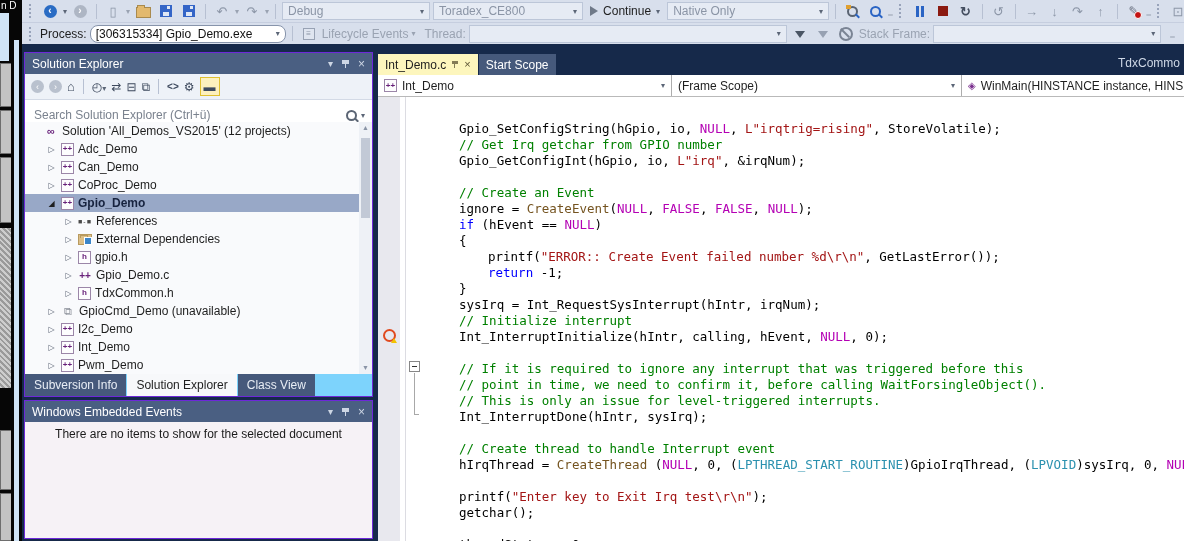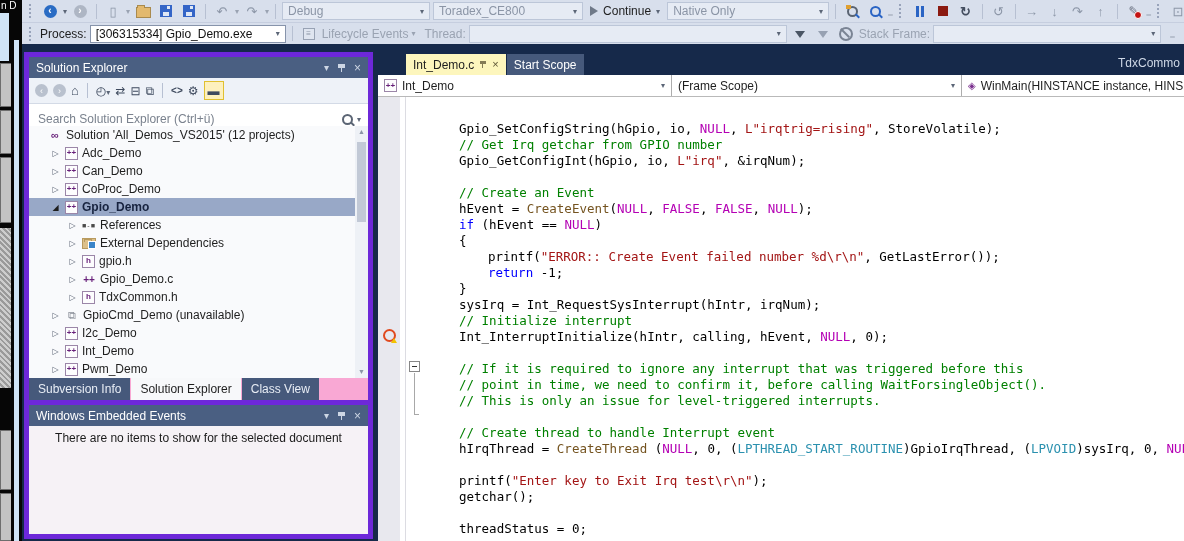--- a/index.html
+++ b/index.html
@@ -33,39 +33,39 @@
   .gd{font-size:13px;color:#444e60;line-height:1;}
   .folder-ic{width:13px;height:9px;background:#e3b96e;border:1px solid #a98a4e;position:relative;margin-top:3px;}
   .folder-ic::before{content:"";position:absolute;left:0;top:-3px;width:6px;height:2px;background:#e3b96e;border:1px solid #a98a4e;border-bottom:0;}
   .floppy{width:12px;height:12px;background:#3465c7;position:relative;}
   .floppy::before{content:"";position:absolute;left:7px;top:1px;width:3px;height:3px;background:#dfe7f5;}
   .floppy::after{content:"";position:absolute;left:3px;bottom:1px;width:6px;height:4px;background:#dfe7f5;}
   .combo{display:inline-flex;align-items:center;height:18px;background:#e6ebf4;border:1px solid #bcc6d8;
          padding:0 5px;font-size:12px;color:#8b95a6;box-sizing:border-box;flex:none;gap:4px;}
   .combo .lbl{overflow:hidden;text-overflow:ellipsis;white-space:nowrap;flex:1;}
   .combo .caret{margin-left:auto;}
-  .combo.en{background:#fff;color:#111;border-color:#8794ab;}
+  .combo.en{background:#fff;color:#111;border-color:#8794ab;border-radius:8px;}
   .pausei{display:inline-flex;gap:2px;}
   .pausei::before,.pausei::after{content:"";width:3px;height:11px;background:var(--accent_blue,#2a64c4);}
   .stopi{width:10px;height:10px;background:var(--stop_red,#8b1a11);}
   .magn{width:7px;height:7px;border:2px solid #2a64c4;border-radius:50%;position:relative;}
   .magn::after{content:"";width:5px;height:2px;background:#2a64c4;position:absolute;right:-4px;bottom:-2px;transform:rotate(45deg);}
   .magn.or{border-color:#5a6472;}
   .magn.or::before{content:"";position:absolute;left:-3px;top:-3px;width:5px;height:4px;background:#e0a030;}
   .pencil{position:relative;font-size:12px;color:#6a7180;line-height:1;}
   .pencil::after{content:"";position:absolute;right:-3px;bottom:-2px;width:6px;height:6px;border-radius:50%;background:#c41313;border:1px solid #fff;}
   .play{width:0;height:0;border-top:5px solid transparent;border-bottom:5px solid transparent;border-left:8px solid #6f7988;}
   .funnel{width:0;height:0;border-left:5px solid transparent;border-right:5px solid transparent;border-top:7px solid #4a5564;margin-top:2px;}
   .funnel.lt{border-top-color:#97a1b2;}
   .nosym{width:10px;height:10px;border:2px solid #7a8494;border-radius:50%;position:relative;}
   .nosym::after{content:"";position:absolute;left:-2px;top:3px;width:12px;height:2px;background:#7a8494;transform:rotate(45deg);}
   .ibox{width:12px;height:12px;border:1px solid #98a2b4;background:#dfe5f0;box-sizing:border-box;font-size:8px;color:#8b95a6;text-align:center;line-height:10px;}
   
   #leftdock{position:absolute;left:22px;top:52px;width:356px;bottom:0;}
-  .panel{position:absolute;left:2px;right:5px;background:#f9a8d4;border:5px solid #6d28d9;}
+  .panel{position:absolute;left:2px;right:5px;background:#7dd3fc;border:1px solid #6d28d9;}
   #solexp{top:0;height:343px;}
   #events{top:348px;bottom:2px;}
   .ptitle{height:21px;background:var(--titlebar_bg,#4a5f82);color:#fff;display:flex;align-items:center;
           padding:0 7px;font-size:12px;}
   .pticons{margin-left:auto;display:flex;gap:9px;align-items:center;color:#cdd6e4;font-size:10px;}
   .pin{width:7px;height:10px;position:relative;}
   .pin::before{content:"";position:absolute;left:0;top:1px;width:7px;height:4px;background:#cdd6e4;}
   .pin::after{content:"";position:absolute;left:3px;top:5px;width:1px;height:4px;background:#cdd6e4;}
   .xclose{font-size:12px;line-height:1;}
   .setb{height:25px;background:#eef2f8;display:flex;align-items:center;gap:5px;padding:0 6px;
@@ -96,21 +96,21 @@
   #sescroll{position:absolute;right:0;top:69px;bottom:22px;width:13px;background:#eef1f6;}
   #sescroll .sarr{position:absolute;left:0;width:13px;height:12px;color:#8a94a6;font-size:7px;text-align:center;line-height:12px;}
   #sethumb{position:absolute;left:2px;top:16px;width:9px;height:80px;background:#c2c9d6;}
   #btabs{position:absolute;left:0;bottom:0;height:22px;display:flex;gap:1px;}
   .btab{background:#46597b;color:#e8edf5;display:flex;align-items:center;padding:0 9px;font-size:12px;text-align:right;}
   .btab.active{background:#f7f8fa;color:#1e1e1e;}
   #events .pmsg{position:absolute;left:0;right:0;top:21px;bottom:0;background:#f6f2f6;
         font-size:12px;color:#1b1b1b;text-align:center;padding-top:5px;}
   
   #editor{position:absolute;left:378px;top:52px;right:0;bottom:0;}
-  #tabstrip{height:23px;position:relative;display:flex;align-items:flex-end;margin-left:28px;}
+  #tabstrip{height:23px;position:relative;display:flex;align-items:flex-end;}
   .tab{height:21px;display:flex;align-items:center;padding:0 7px;font-size:12px;gap:6px;}
   .tab.active{background:var(--active_tab_bg,#fdf6bd);color:#1e1e1e;}
   .tab.inactive{background:#46597b;color:#fff;margin-left:1px;}
   .tab .pin2{width:6px;height:9px;position:relative;opacity:.75;}
   .tab .pin2::before{content:"";position:absolute;left:0;top:1px;width:6px;height:3px;background:#5c5434;}
   .tab .pin2::after{content:"";position:absolute;left:2px;top:4px;width:1px;height:4px;background:#5c5434;}
   .tab .tx{font-size:11px;color:#5c5434;line-height:1;}
   #tabfrag{position:absolute;right:0;top:4px;color:#cfd8e6;font-size:12px;width:66px;overflow:hidden;white-space:nowrap;}
   #navbar{height:22px;background:#fff;border-bottom:1px solid #b9b9b9;display:flex;box-sizing:border-box;}
   .ncombo{display:flex;align-items:center;padding:0 6px;border-right:1px solid #adadad;font-size:12px;color:#1e1e1e;gap:5px;box-sizing:border-box;overflow:hidden;white-space:nowrap;}
@@ -454,33 +454,34 @@
       <div id="outline">
           <span class="foldbox" style="top: 264px;"></span>
           <div class="foldline" style="top: 276px; height: 42px;"></div>
         </div>
       <div id="codelines">
           <div class="cline" style="padding-left: 29px; margin-top: 18px;"><span class="tk-p">Gpio_SetConfigString(hGpio, io, </span><span class="tk-m">NULL</span><span class="tk-p">, </span><span class="tk-s">L"irqtrig=rising"</span><span class="tk-p">, StoreVolatile);</span></div>
           <div class="cline" style="padding-left: 29px;"><span class="tk-c">// Get Irq getchar from GPIO number</span></div>
           <div class="cline" style="padding-left: 29px;"><span class="tk-p">Gpio_GetConfigInt(hGpio, io, </span><span class="tk-s">L"irq"</span><span class="tk-p">, &amp;irqNum);</span></div>
           <div class="cline" style="padding-left: 29px;">&nbsp;</div>
           <div class="cline" style="padding-left: 29px;"><span class="tk-c">// Create an Event</span></div>
-          <div class="cline" style="padding-left: 29px;"><span class="tk-p">hEvent = </span><span class="tk-f">CreateEvent</span><span class="tk-p">(</span><span class="tk-m">NULL</span><span class="tk-p">, </span><span class="tk-m">FALSE</span><span class="tk-p">, </span><span class="tk-m">FALSE</span><span class="tk-p">, </span><span class="tk-m">NULL</span><span class="tk-p">);</span></div>
+          <div class="cline" style="padding-left: 29px;"><span class="tk-p">ignore = </span><span class="tk-f">CreateEvent</span><span class="tk-p">(</span><span class="tk-m">NULL</span><span class="tk-p">, </span><span class="tk-m">FALSE</span><span class="tk-p">, </span><span class="tk-m">FALSE</span><span class="tk-p">, </span><span class="tk-m">NULL</span><span class="tk-p">);</span></div>
           <div class="cline" style="padding-left: 29px;"><span class="tk-k">if</span><span class="tk-p"> (hEvent == </span><span class="tk-m">NULL</span><span class="tk-p">)</span></div>
           <div class="cline" style="padding-left: 29px;"><span class="tk-p">{</span></div>
           <div class="cline" style="padding-left: 58px;"><span class="tk-p">printf(</span><span class="tk-s">"ERROR:: Create Event failed number %d\r\n"</span><span class="tk-p">, GetLastError());</span></div>
           <div class="cline" style="padding-left: 58px;"><span class="tk-k">return</span><span class="tk-p"> -1;</span></div>
           <div class="cline" style="padding-left: 29px;"><span class="tk-p">}</span></div>
           <div class="cline" style="padding-left: 29px;"><span class="tk-p">sysIrq = Int_RequestSysInterrupt(hIntr, irqNum);</span></div>
           <div class="cline" style="padding-left: 29px;"><span class="tk-c">// Initialize interrupt</span></div>
           <div class="cline" style="padding-left: 29px;"><span class="tk-p">Int_InterruptInitialize(hIntr, calling, hEvent, </span><span class="tk-m">NULL</span><span class="tk-p">, 0);</span></div>
           <div class="cline" style="padding-left: 29px;">&nbsp;</div>
           <div class="cline" style="padding-left: 29px;"><span class="tk-c">// If it is required to ignore any interrupt that was triggered before this</span></div>
           <div class="cline" style="padding-left: 29px;"><span class="tk-c">// point in time, we need to confirm it, before calling WaitForsingleObject().</span></div>
           <div class="cline" style="padding-left: 29px;"><span class="tk-c">// This is only an issue for level-triggered interrupts.</span></div>
+          <div class="cline" style="padding-left: 29px;"><span class="tk-p">Int_InterruptDone(hIntr, sysIrq);</span></div>
           <div class="cline" style="padding-left: 29px;">&nbsp;</div>
           <div class="cline" style="padding-left: 29px;"><span class="tk-c">// Create thread to handle Interrupt event</span></div>
           <div class="cline" style="padding-left: 29px;"><span class="tk-p">hIrqThread = </span><span class="tk-f">CreateThread</span><span class="tk-p"> (</span><span class="tk-m">NULL</span><span class="tk-p">, 0, (</span><span class="tk-t">LPTHREAD_START_ROUTINE</span><span class="tk-p">)GpioIrqThread, (</span><span class="tk-t">LPVOID</span><span class="tk-p">)sysIrq, 0, </span><span class="tk-m">NULL</span></div>
           <div class="cline" style="padding-left: 29px;">&nbsp;</div>
           <div class="cline" style="padding-left: 29px;"><span class="tk-p">printf(</span><span class="tk-s">"Enter key to Exit Irq test\r\n"</span><span class="tk-p">);</span></div>
           <div class="cline" style="padding-left: 29px;"><span class="tk-p">getchar();</span></div>
           <div class="cline" style="padding-left: 29px;">&nbsp;</div>
           <div class="cline" style="padding-left: 29px;"><span class="tk-p">threadStatus = 0;</span></div>
         </div>
     </div>

